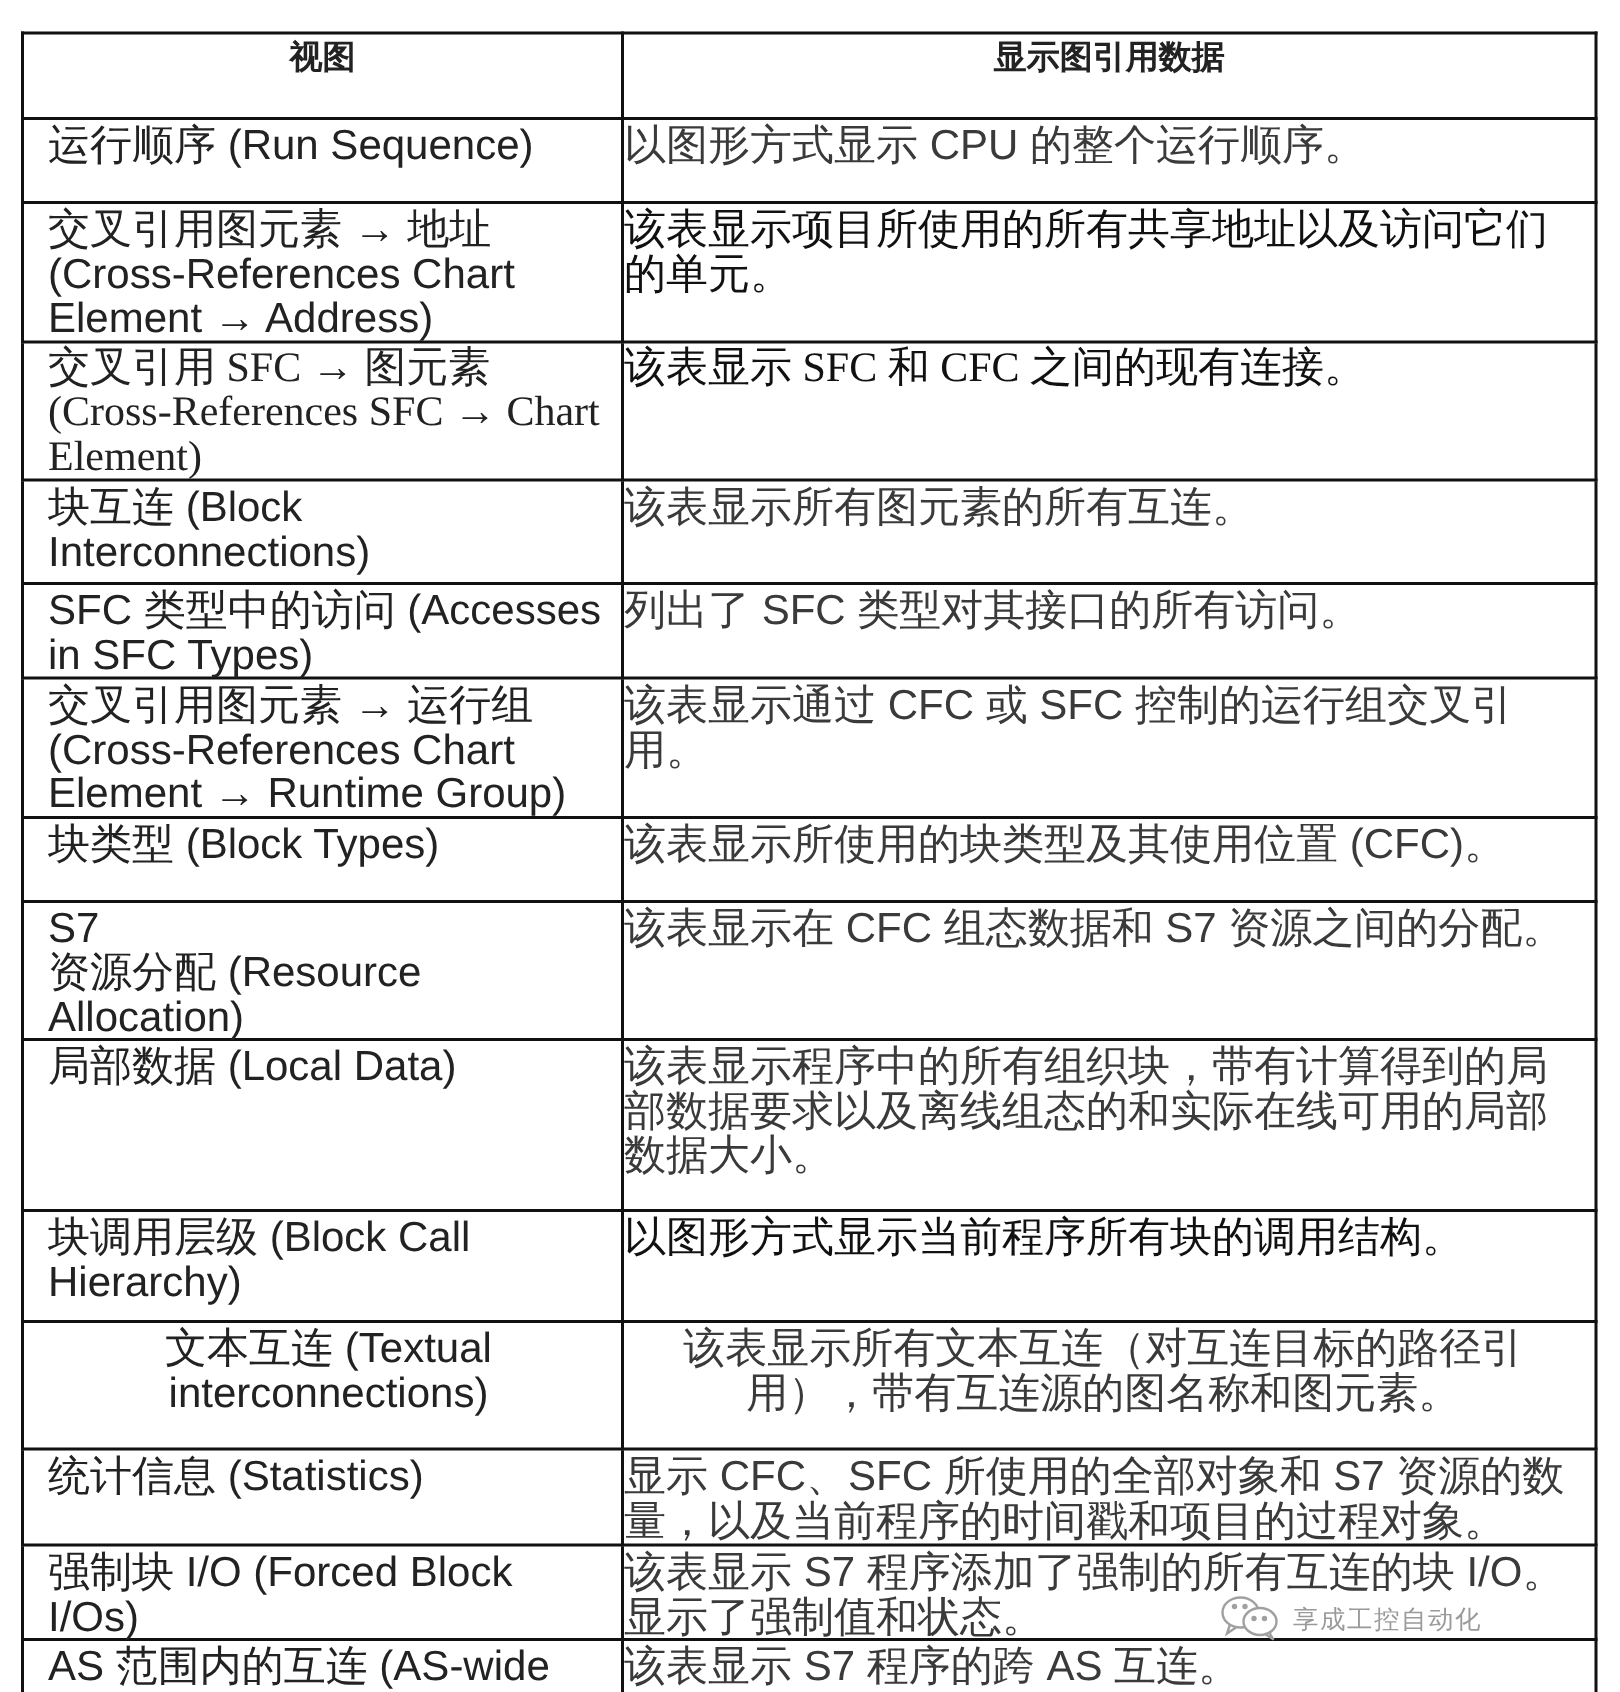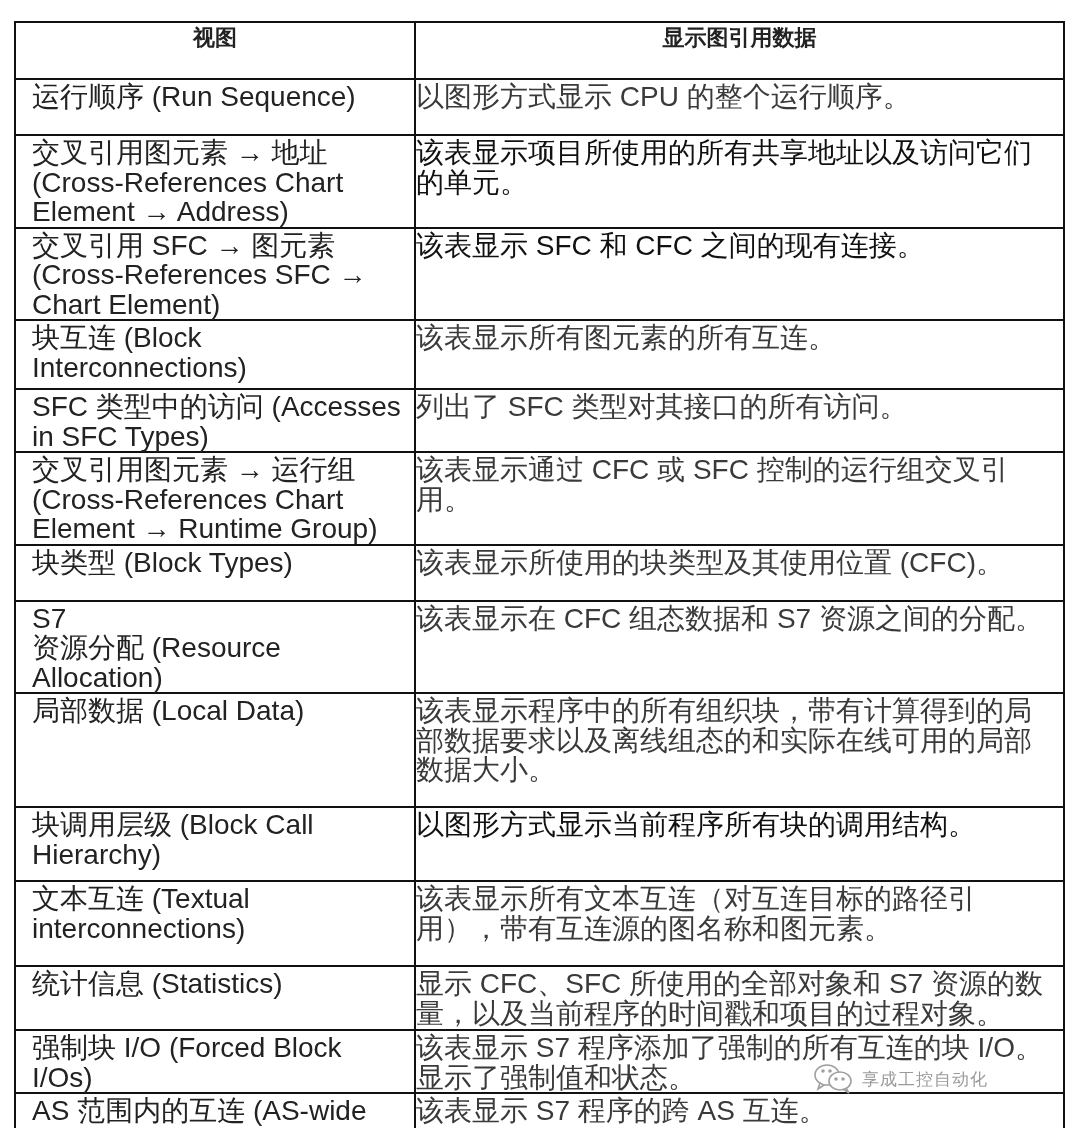--- a/index.html
+++ b/index.html
@@ -88,21 +88,21 @@
         </td>
       </tr>
       <tr style="height: 91px;">
         <td class="col-view">
           <div class="cell-text">交叉引用图元素 → 地址 (Cross-References Chart Element → Address)</div>
         </td>
         <td class="col-desc">
           <div class="cell-text dark">该表显示项目所使用的所有共享地址以及访问它们的单元。</div>
         </td>
       </tr>
-      <tr style="height: 67px;">
+      <tr style="height: 67px; font-family: Liberation Serif, serif;">
         <td class="col-view">
           <div class="cell-text">交叉引用 SFC → 图元素 (Cross-References SFC → Chart Element)</div>
         </td>
         <td class="col-desc">
           <div class="cell-text dark">该表显示 SFC 和 CFC 之间的现有连接。</div>
         </td>
       </tr>
       <tr style="height: 69px;">
         <td class="col-view">
           <div class="cell-text">块互连 (Block Interconnections)</div>
@@ -153,21 +153,21 @@
         </td>
       </tr>
       <tr style="height: 74px; border-radius: 17px;">
         <td class="col-view">
           <div class="cell-text">块调用层级 (Block Call Hierarchy)</div>
         </td>
         <td class="col-desc">
           <div class="cell-text dark">以图形方式显示当前程序所有块的调用结构。</div>
         </td>
       </tr>
-      <tr style="height: 85px;">
+      <tr style="height: 85px; text-align: center;">
         <td class="col-view">
           <div class="cell-text">文本互连 (Textual interconnections)</div>
         </td>
         <td class="col-desc">
           <div class="cell-text">该表显示所有文本互连（对互连目标的路径引用），带有互连源的图名称和图元素。</div>
         </td>
       </tr>
       <tr style="height: 64px;">
         <td class="col-view">
           <div class="cell-text">统计信息 (Statistics)</div>

